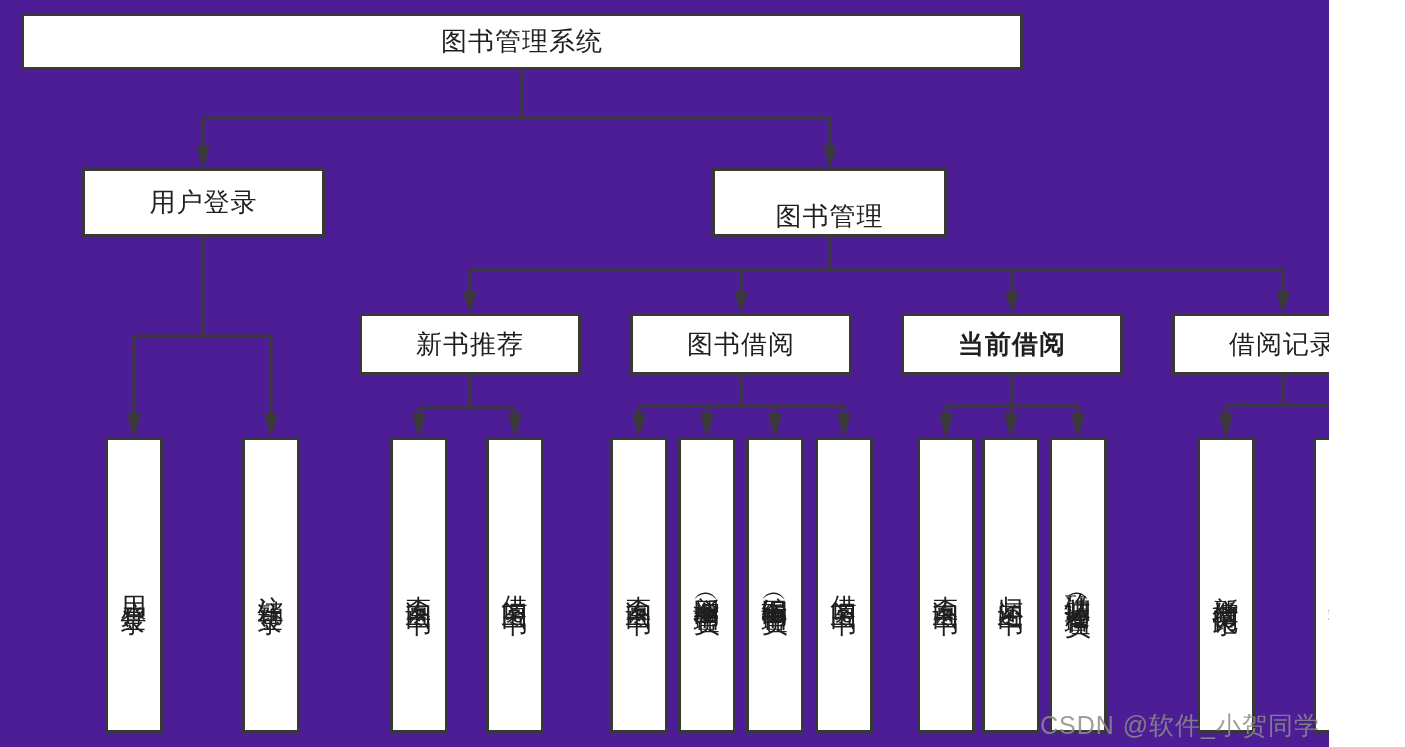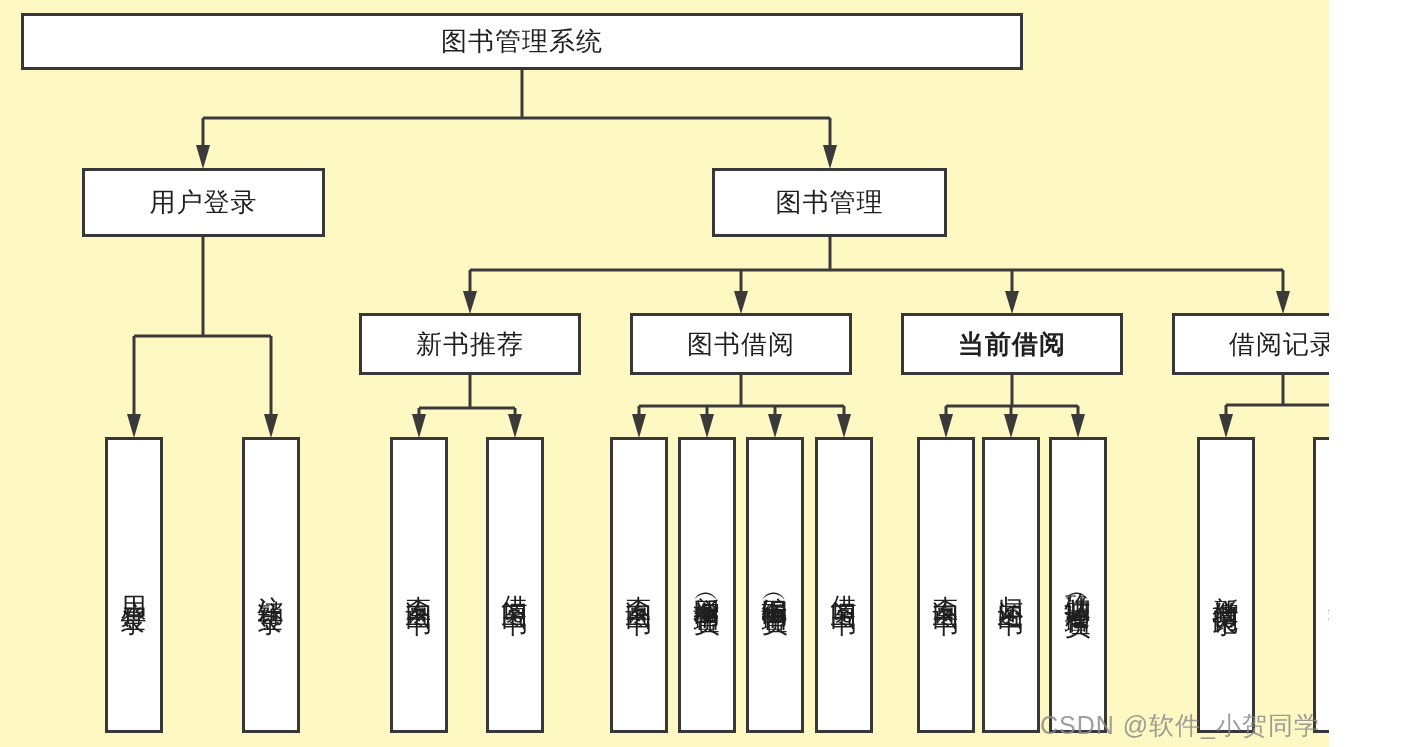--- a/index.html
+++ b/index.html
@@ -5,21 +5,21 @@
   html, body {
     margin: 0;
     padding: 0;
     background: #ffffff;
     font-family: "Liberation Sans", "DejaVu Sans", sans-serif;
   }
   .canvas {
     position: relative;
     width: 1329px;
     height: 747px;
-    background: #fef9c3;
+    background: #4c1d95;
     overflow: hidden;
   }
   svg.wires {
     position: absolute;
     left: 0; top: 0;
     width: 1405px; height: 747px;
   }
   .hbox {
     position: absolute;
     box-sizing: border-box;
@@ -121,21 +121,21 @@
     </g>
   </svg>
 
   <div class="hbox" style="left:21px; top:13px; width:1002px; height:57px;">
     <span>图书管理系统</span>
   </div>
 
   <div class="hbox" style="left:82px; top:168px; width:243px; height:69px;">
     <span>用户登录</span>
   </div>
-  <div class="hbox" style="left:712px; top:168px; width:235px; height:69px;">
+  <div class="hbox" style="left:712px; top:168px; width:235px; height:69px;align-items:flex-end;">
     <span>图书管理</span>
   </div>
 
   <div class="hbox" style="left:630px; top:313px; width:222px; height:62px;">
     <span>图书借阅</span>
   </div>
   <div class="hbox" style="left:359px; top:313px; width:222px; height:62px;">
     <span>新书推荐</span>
   </div>
   <div class="hbox" style="left:901px; top:313px; width:222px; height:62px;font-weight:bold;">

